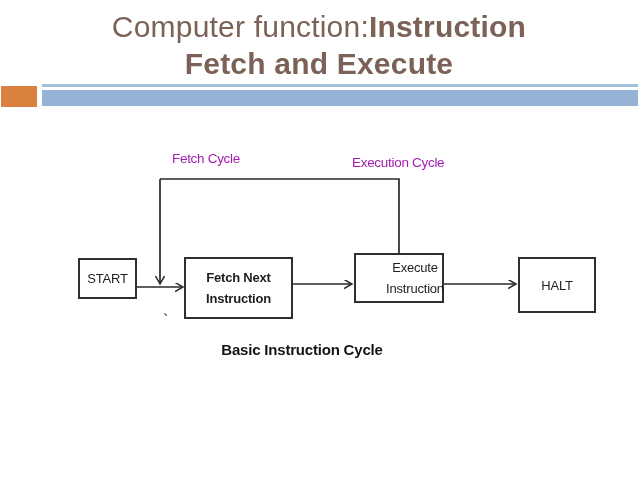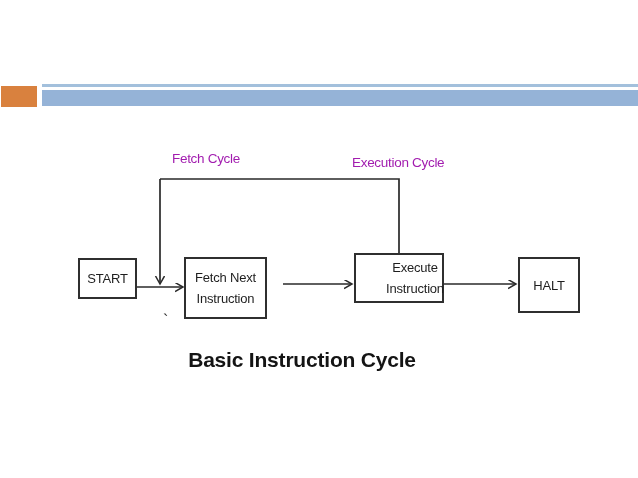--- a/index.html
+++ b/index.html
@@ -59,57 +59,61 @@
     align-items: center;
     justify-content: center;
     text-align: center;
     font-size: 13px;
     line-height: 21px;
     letter-spacing: -0.2px;
     color: #1E1E1E;
     white-space: pre-line;
   }
   .box-start   { left: 78px;  top: 258px; width: 59px;  height: 41px; text-align: right; }
-  .box-fetch   { left: 184px; top: 257px; width: 83px;  height: 62px; }
+  .box-fetch   { left: 184px; top: 257px; width: 109px;  height: 62px; font-weight: bold; }
   .box-execute { left: 354px; top: 253px; width: 90px;  height: 50px; padding-left: 32px; }
-  .box-halt    { left: 518px; top: 257px; width: 62px;  height: 56px; }
+  .box-halt    { left: 518px; top: 257px; width: 78px;  height: 56px; }
 
   .cycle-label {
     position: absolute;
     font-size: 13.5px;
     letter-spacing: -0.3px;
     color: #a21caf;
     white-space: nowrap;
   }
   .label-fetch-cycle { left: 172px; top: 151px; }
   .label-execution-cycle { left: 308px; top: 155px; margin-left: 44px; }
 
   .diagram-caption {
     position: absolute;
-    left: 167px; top: 348px;
+    left: 167px; top: 341px;
     width: 270px;
     text-align: center;
-    font-size: 21px;
+    font-size: 15px;
     font-weight: 700;
     letter-spacing: -0.2px;
     color: #141414;
   }
 
   .stray-mark {
     position: absolute;
     left: 163px; top: 312px;
     font-size: 16px;
     color: #333333;
   }
 </style>
 </head>
 <body>
 
 <div class="slide">
 
+  <div class="title-block">
+    <div><span class="title-regular">Computer function:</span><span class="title-bold">Instruction</span></div>
+    <div class="title-bold">Fetch and Execute</div>
+  </div>
 
   <div class="accent-underline"></div>
   <div class="accent-bar-blue"></div>
   <div class="accent-bar-orange"></div>
 
   <div class="diagram">
 
     <svg width="638" height="478" viewBox="0 0 638 478">
       <defs>
         <marker id="arrowV" markerWidth="11" markerHeight="11" refX="8" refY="4.5" orient="auto" markerUnits="userSpaceOnUse">

